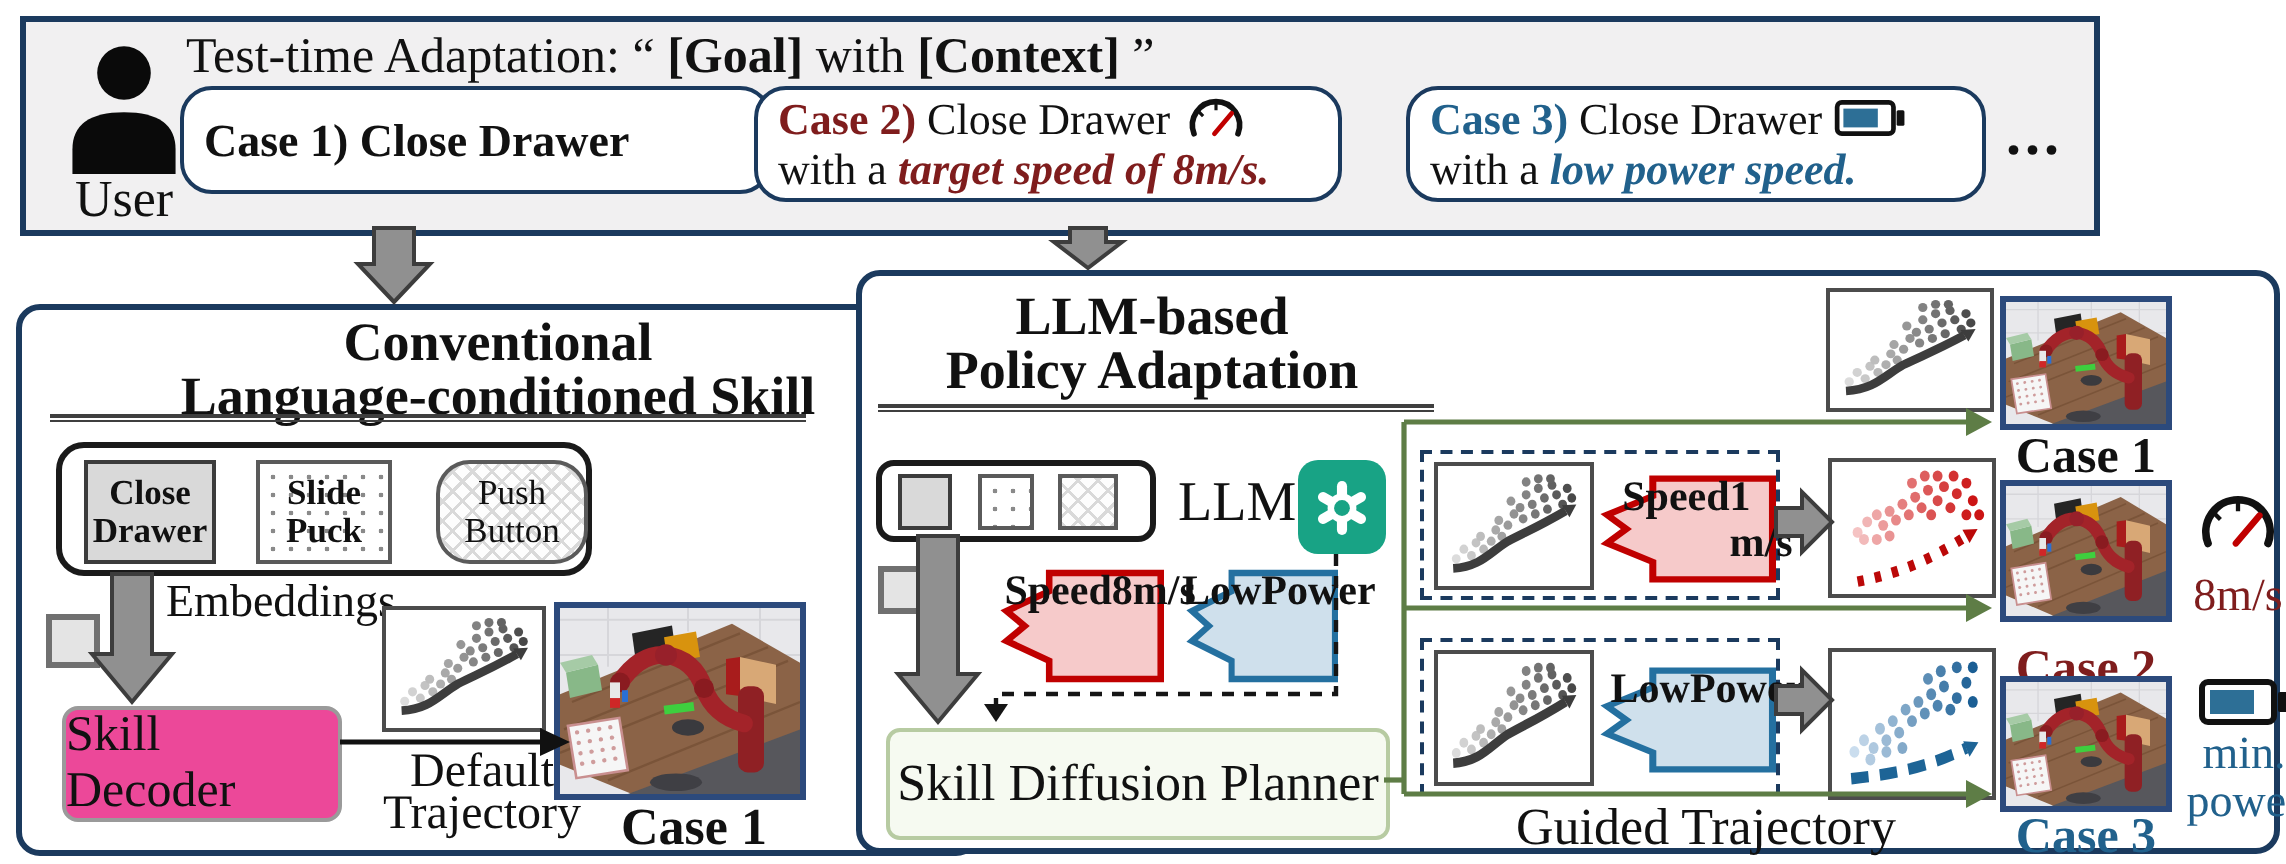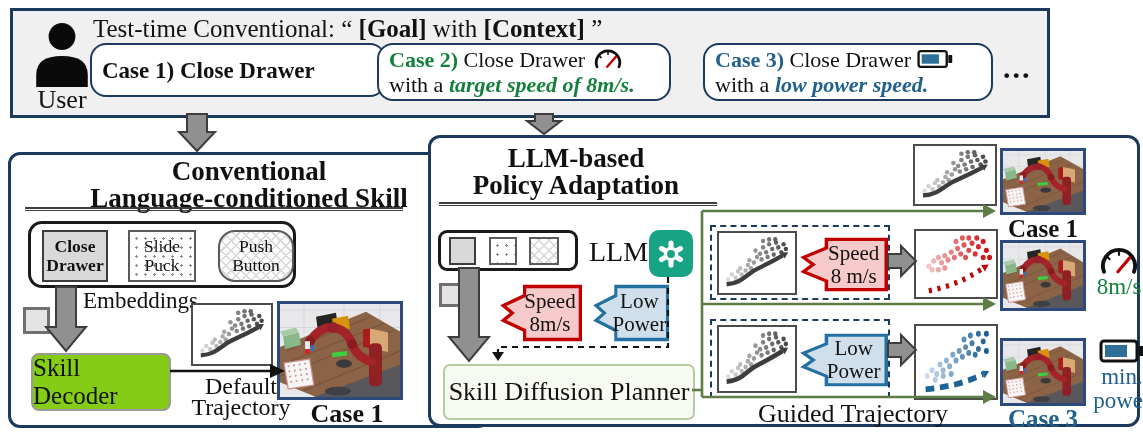--- a/index.html
+++ b/index.html
@@ -4,65 +4,65 @@
 <style>
   html,body{margin:0;padding:0;background:#fff;}
   #stage{position:relative;width:1143px;height:432px;overflow:hidden;background:#fff;
          font-family:"Liberation Serif","DejaVu Serif",serif;color:#111;}
   .abs{position:absolute;}
   
   #top-bar{left:10px;top:8px;width:1040px;height:110px;background:#f1f0f1;border:3px solid #1b3a5e;box-sizing:border-box;}
   .case-box{background:#fff;border:2.5px solid #1b3a5e;border-radius:16px;box-sizing:border-box;
             display:flex;flex-direction:column;justify-content:center;padding:2px 10px;}
   .case-line{font-size:22px;line-height:25px;white-space:nowrap;}
-  .red{color:#15803d;}
+  .red{color:#7f1d1d;margin-top:11px;}
   .blue{color:#21618c;}
   .em{font-style:italic;font-weight:bold;}
   
   .panel{background:#fff;border:3px solid #1b3a5e;border-radius:12px;box-sizing:border-box;}
   .panel-title{font-weight:bold;font-size:27px;line-height:27px;text-align:center;}
   .dbl-rule{height:4px;border-top:2.5px solid #3f3f3f;border-bottom:1.5px solid #3f3f3f;box-sizing:border-box;}
   .skill-bar{background:#fff;border:3px solid #1a1a1a;border-radius:14px;box-sizing:border-box;}
   .skill-box{position:absolute;box-sizing:border-box;display:flex;flex-direction:column;justify-content:center;
              font-size:17.5px;line-height:19px;text-align:center;}
   .solid-box{background:#d9d9d9;border:2.5px solid #3c3c3c;font-weight:bold;}
   .dotted-box{background-color:#fff;background-image:radial-gradient(circle,#8a8a8a 1.1px,transparent 1.3px);
-              background-size:9px 9px;background-position:2px 2px;border:2px solid #5a5a5a;}
+              background-size:9px 9px;background-position:2px 2px;border:2px solid #5a5a5a;font-weight:bold;}
   .hatch-box{background:repeating-linear-gradient(45deg,#d9d9d9 0 1.5px,transparent 1.5px 7px),
                         repeating-linear-gradient(-45deg,#d9d9d9 0 1.5px,transparent 1.5px 7px),#fdfdfd;
              border:2px solid #5a5a5a;}
   .small-square{background:#e4e4e4;border:3px solid #707070;box-sizing:border-box;}
   .traj{background:#fff;border:2.5px solid #4c4c4c;box-sizing:border-box;display:block;}
   .robot-box{border:3px solid #2c4a7c;box-sizing:border-box;background:#e8e8eb;}
   .robot-box svg{display:block;width:100%;height:100%;}
   .dashed-box{border:2.5px dashed #1b3a5e;box-sizing:border-box;}
   .tag{position:absolute;}
   .tag svg{position:absolute;inset:0;width:100%;height:100%;}
-  .tag-text{position:absolute;left:24%;right:2%;top:0;bottom:0;display:flex;flex-direction:column;
-            justify-content:center;align-items:center;font-size:21px;line-height:23px;color:#111;}
+  .tag-text{position:absolute;left:24%;right:2%;top:0;bottom:0;display:flex;flex-direction:row;
+            justify-content:center;align-items:flex-start;font-size:21px;line-height:23px;color:#111;font-weight:bold;}
   .red-tag polygon{fill:#f6caca;stroke:#c00000;stroke-width:4;}
   .blue-tag polygon{fill:#cfe0ec;stroke:#2470a0;stroke-width:4;}
   .case-label{font-weight:bold;font-size:25px;text-align:center;}
   #overlay{position:absolute;left:0;top:0;width:1143px;height:432px;pointer-events:none;}
   .blockarrow{fill:#909090;stroke:#3d3d3d;stroke-width:2;}
   .openai{background:#18a385;border-radius:10px;display:flex;align-items:center;justify-content:center;}
 </style>
 </head>
 <body>
 
 <div id="stage">
 
   <div id="top-bar" class="abs">
     <svg class="abs" style="left:18px;top:10px;width:62px;height:66px;" viewBox="0 0 60 64">
       <circle cx="30" cy="15" r="13" fill="#0a0a0a"></circle>
       <path d="M5,64 L5,52 Q5,34 30,34 Q55,34 55,52 L55,64 Z" fill="#0a0a0a"></path>
     </svg>
     <div class="abs" style="left:8px;top:74px;width:82px;text-align:center;font-size:26px;">User</div>
 
-    <div class="abs" style="left:80px;top:4px;font-size:25px;white-space:nowrap;"><span>Test-time Conventional: “ </span><b>[Goal]</b><span> with </span><b>[Context]</b><span> ”</span></div>
+    <div class="abs" style="left:80px;top:4px;font-size:25px;white-space:nowrap;"><span>Test-time Adaptation: “ </span><b>[Goal]</b><span> with </span><b>[Context]</b><span> ”</span></div>
 
     <div class="abs case-box" style="left:77px;top:32px;width:296px;height:54px;">
       <div class="case-line" style="font-weight:bold;font-size:23px;">Case 1) Close Drawer</div>
     </div>
 
     <div class="abs case-box" style="left:364px;top:32px;width:294px;height:58px;">
       <div class="case-line"><b class="red">Case 2)</b><span> Close Drawer </span><svg style="width:34px;height:22px;vertical-align:-3px;" viewBox="0 0 40 28">
             <path d="M6,24 A15,15 0 1 1 34,24" fill="none" stroke="#111" stroke-width="3.6" stroke-linecap="round"></path>
             <path d="M20,5 v4 M9,10 l2.8,2.8 M31,10 l-2.8,2.8" stroke="#111" stroke-width="2"></path>
             <path d="M19,24 L30,11" stroke="#c00000" stroke-width="3" stroke-linecap="round"></path>
@@ -137,21 +137,21 @@
         <circle cx="82" cy="24" r="2.9" fill="rgb(84,84,84)"></circle>
         <circle cx="85" cy="14" r="2.9" fill="rgb(78,78,78)"></circle>
         <circle cx="88" cy="20" r="2.9" fill="rgb(72,72,72)"></circle>
         <circle cx="66" cy="8" r="2.9" fill="rgb(115,115,115)"></circle>
         <circle cx="58" cy="10" r="2.9" fill="rgb(130,130,130)"></circle>
         <circle cx="74" cy="8" r="2.9" fill="rgb(99,99,99)"></circle>
         <path d="M10,64 C28,63 34,54 46,47 C58,41 66,38 84,28" fill="none" stroke="#3d3d3d" stroke-width="5.5"></path>
         <polygon points="91,24 86.5,32 81.5,24.5" fill="#3d3d3d"></polygon>
       </svg>
 
-    <div class="abs" style="left:20px;top:198px;width:140px;height:58px;background:#84cc16;border:2px solid #9a9a9a;border-radius:8px;
+    <div class="abs" style="left:20px;top:198px;width:140px;height:58px;background:#ec4899;border:2px solid #9a9a9a;border-radius:8px;
                 box-sizing:border-box;display:flex;align-items:center;justify-content:center;font-size:25px;">Skill Decoder</div>
 
     <div class="abs" style="left:160px;top:221px;width:140px;text-align:center;font-size:24px;line-height:21px;">
       <div>Default</div>
         <div>Trajectory</div>
     </div>
 
     <div class="abs robot-box" style="left:266px;top:146px;width:126px;height:99px;">
       <svg class="robot" viewBox="0 0 120 95" preserveAspectRatio="none">
           <rect width="120" height="95" fill="#e8e8eb"></rect>
@@ -375,21 +375,21 @@
           <circle cx="74" cy="8" r="2.9" fill="rgb(99,99,99)"></circle>
           <path d="M10,64 C28,63 34,54 46,47 C58,41 66,38 84,28" fill="none" stroke="#3d3d3d" stroke-width="5.5"></path>
           <polygon points="91,24 86.5,32 81.5,24.5" fill="#3d3d3d"></polygon>
         </svg>
       <div class="tag red-tag" style="left:88px;top:10px;width:88px;height:55px;">
         <svg viewBox="0 0 100 70" preserveAspectRatio="none">
             <polygon points="98,3 30,3 30,14 4,26 15,35 4,44 30,56 30,67 98,67"></polygon>
           </svg>
         <div class="tag-text">
             <div>Speed</div>
-            <div>8 m/s</div>
+            <div>1 m/s</div>
           </div>
       </div>
     </div>
     <svg class="abs traj" style="left:483px;top:91px;width:84px;height:70px;" viewBox="0 0 100 75" preserveAspectRatio="none">
         <circle cx="16" cy="40" r="3.1" fill="rgb(245,195,195)"></circle>
         <circle cx="22" cy="34" r="3.1" fill="rgb(241,181,181)"></circle>
         <circle cx="20" cy="44" r="3.1" fill="rgb(242,186,186)"></circle>
         <circle cx="28" cy="30" r="3.1" fill="rgb(238,166,166)"></circle>
         <circle cx="32" cy="36" r="3.1" fill="rgb(236,156,156)"></circle>
         <circle cx="36" cy="28" r="3.1" fill="rgb(233,147,147)"></circle>
@@ -455,20 +455,21 @@
           <rect x="89" y="40" width="13" height="44" rx="5" fill="#8f2024"></rect>
           <path d="M30,38 Q40,23 53,24 Q67,26 72,41 Q77,55 92,59" fill="none" stroke="#a32329" stroke-width="9" stroke-linecap="round"></path>
           <circle cx="30" cy="38" r="5" fill="#8a1b20"></circle>
           <circle cx="53" cy="24" r="5.5" fill="#97202a"></circle>
           <circle cx="72" cy="41" r="5" fill="#8a1b20"></circle>
           <rect x="25" y="38" width="5" height="9" fill="#e8e8e8"></rect>
           <rect x="25" y="46" width="5" height="5" fill="#cf2727"></rect>
           <rect x="31" y="42" width="3" height="6" fill="#2a6fd4"></rect>
         </svg>
     </div>
+    <div class="abs case-label red" style="left:569px;top:172px;width:86px;">Case 2</div>
     <svg class="abs" style="left:666px;top:108px;width:44px;height:30px;" viewBox="0 0 40 28">
       <path d="M6,24 A15,15 0 1 1 34,24" fill="none" stroke="#111" stroke-width="3.6" stroke-linecap="round"></path>
       <path d="M20,5 v4 M9,10 l2.8,2.8 M31,10 l-2.8,2.8" stroke="#111" stroke-width="2"></path>
       <path d="M19,24 L30,11" stroke="#c00000" stroke-width="3" stroke-linecap="round"></path>
     </svg>
     <div class="abs red" style="left:660px;top:136px;width:56px;text-align:center;font-size:23px;">8m/s</div>
 
     <div class="abs dashed-box" style="left:279px;top:181px;width:180px;height:79px;">
       <svg class="traj" style="position:absolute;left:5px;top:4px;width:80px;height:68px;" viewBox="0 0 100 75" preserveAspectRatio="none">
           <circle cx="12" cy="58" r="2.9" fill="rgb(220,220,220)"></circle>

